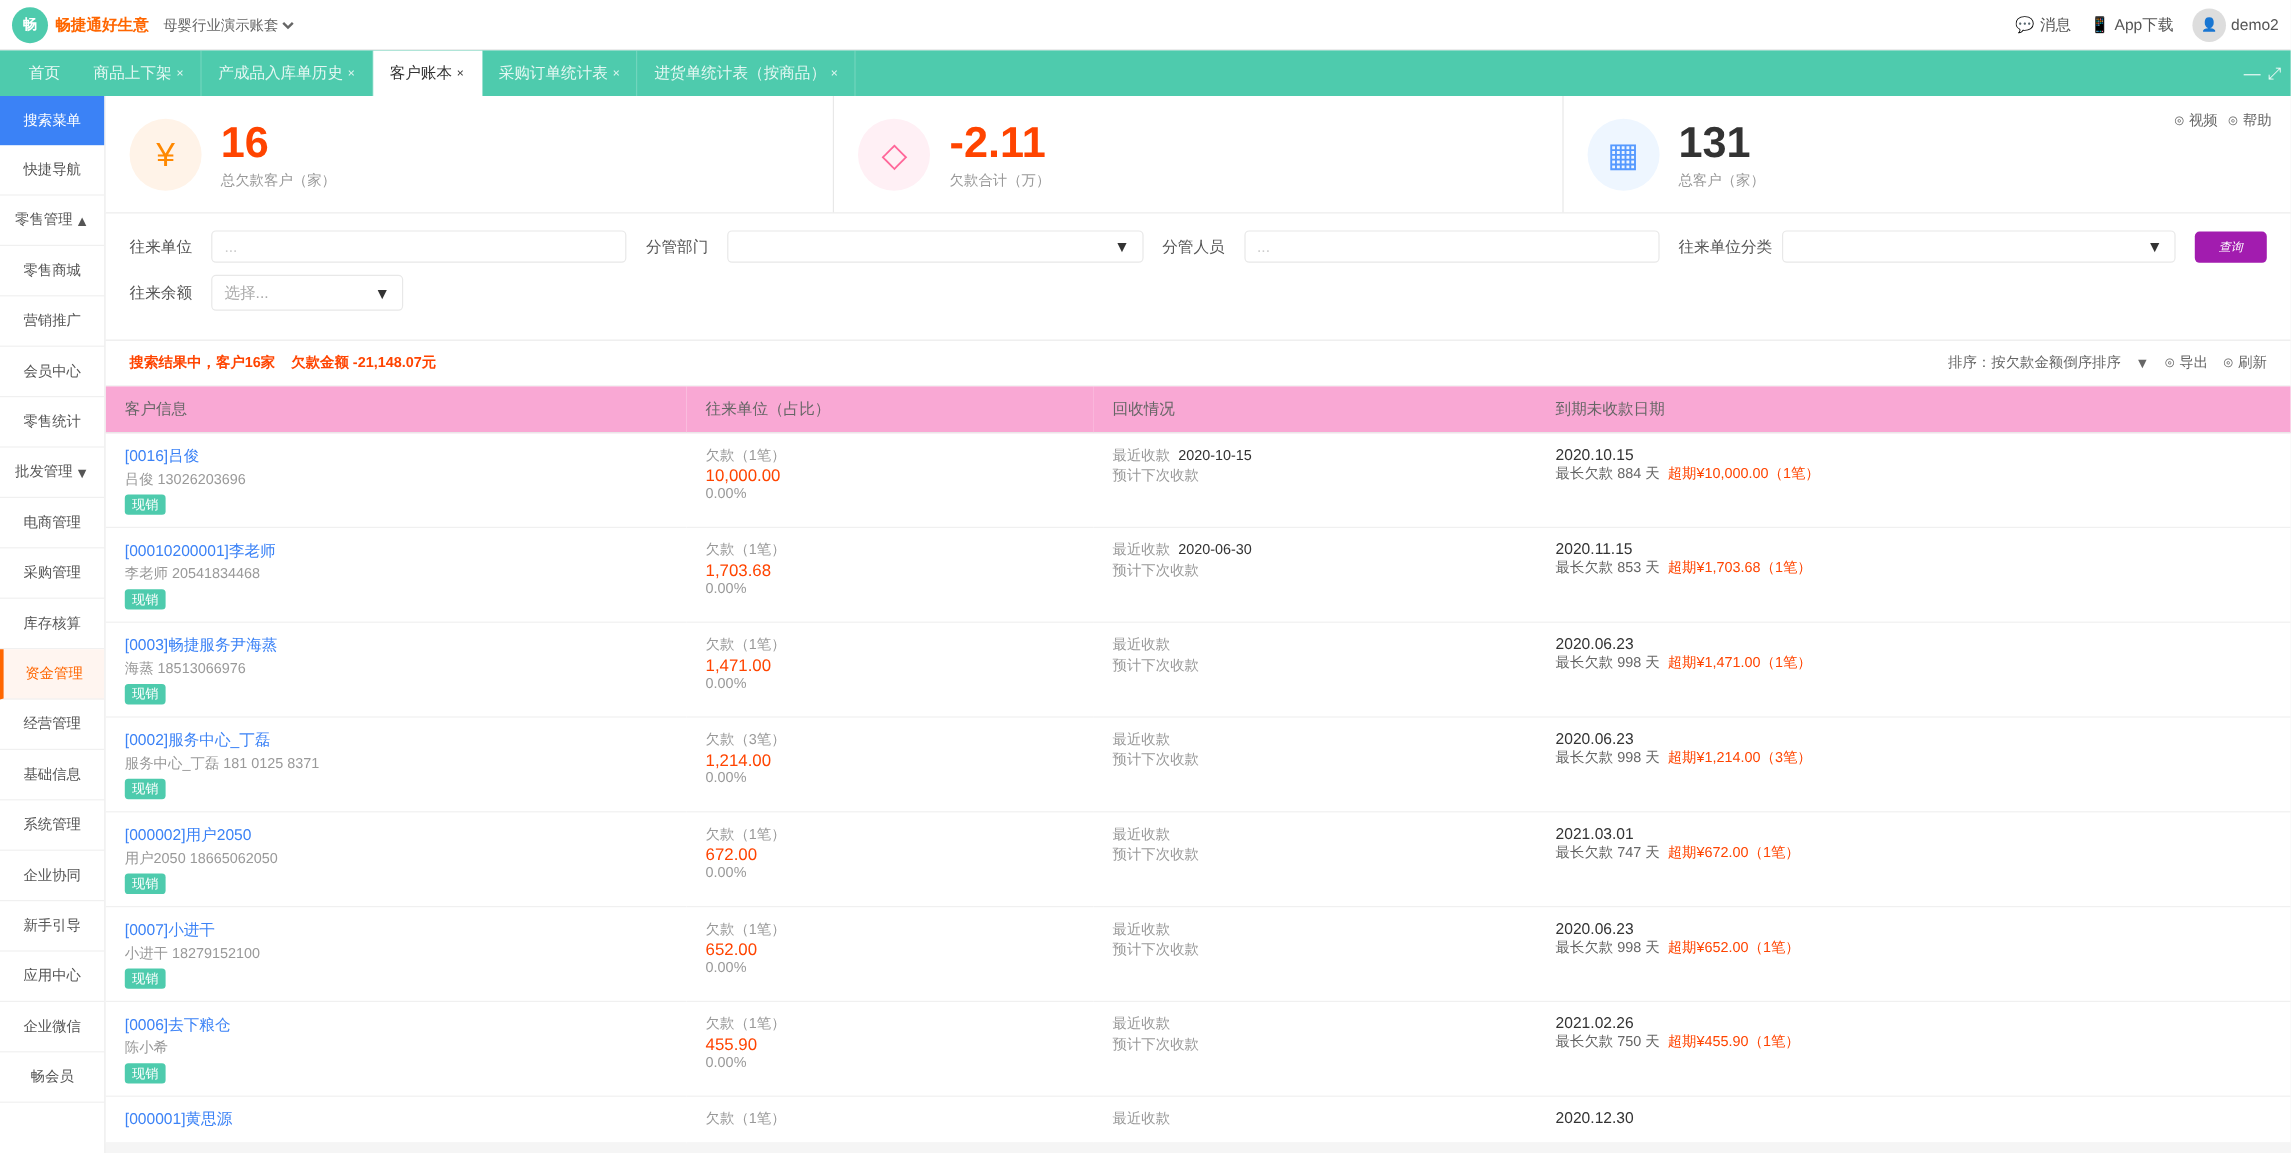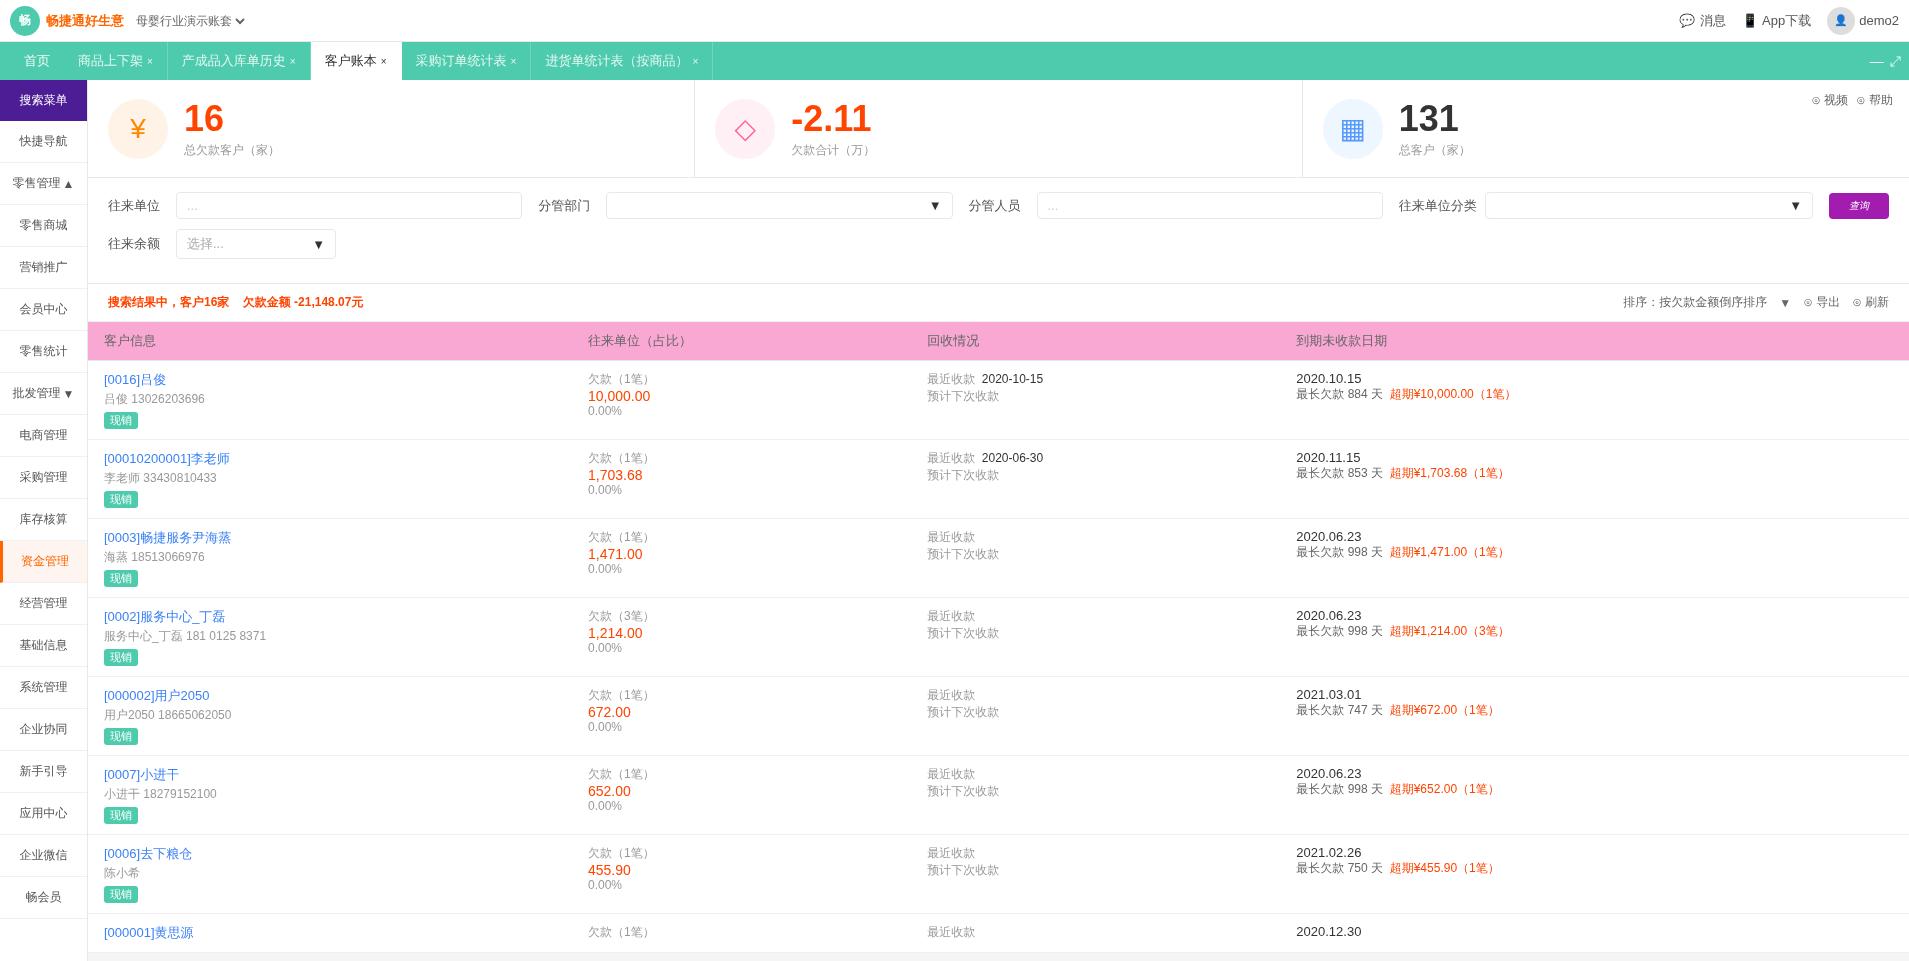--- a/index.html
+++ b/index.html
@@ -23,21 +23,21 @@
     .nav-tab-home { padding: 0 14px; color: rgba(255,255,255,0.9); font-size: 13px; cursor: pointer; }
     .nav-right { margin-left: auto; display: flex; align-items: center; padding-right: 8px; gap: 6px; }
     .nav-right span { color: rgba(255,255,255,0.9); cursor: pointer; font-size: 14px; }
 
     
     .layout { display: flex; height: calc(100vh - 80px); }
     .sidebar { width: 88px; background: #fff; border-right: 1px solid #e8e8e8; flex-shrink: 0; overflow-y: auto; }
     .sidebar-item { padding: 12px 4px; text-align: center; cursor: pointer; font-size: 12px; color: #555; border-bottom: 1px solid #f0f0f0; }
     .sidebar-item.active { color: #ff6600; background: #fff5f0; }
     .sidebar-item.has-arrow { display: flex; align-items: center; justify-content: center; gap: 2px; }
-    .search-menu { background: #4c1d95; color: white; padding: 12px 4px; text-align: center; cursor: pointer; font-size: 12px; }
+    .search-menu { background: #3b82f6; color: white; padding: 12px 4px; text-align: center; cursor: pointer; font-size: 12px; }
 
     
     .main-content { flex: 1; overflow-y: auto; background: #f5f5f5; }
 
     
     .stats-row { display: flex; background: #fff; border-bottom: 1px solid #e8e8e8; }
     .stat-card { flex: 1; display: flex; align-items: center; padding: 18px 20px; gap: 16px; border-right: 1px solid #e8e8e8; position: relative; }
     .stat-icon { width: 60px; height: 60px; border-radius: 50%; display: flex; align-items: center; justify-content: center; font-size: 28px; flex-shrink: 0; }
     .stat-icon.orange { background: #fff3e8; color: #ff8800; }
     .stat-icon.pink { background: #fff0f5; color: #ff6699; }
@@ -280,21 +280,21 @@
         <div class="collect-info">预计下次收款</div>
       </td>
       <td>
         <div>2020.10.15</div>
         <div class="overdue-days">最长欠款 884 天 &nbsp;<span class="overdue-red">超期¥10,000.00（1笔）</span></div>
       </td>
     </tr>
             <tr>
       <td>
         <div class="customer-name">[00010200001]李老师</div>
-        <div class="customer-info">李老师 33430810433</div>
+        <div class="customer-info">李老师 20541834468</div>
         <span class="status-badge">现销</span>
       </td>
       <td>
         <div class="amount-note">欠款（1笔）</div>
         <div class="amount-red">1,703.68</div>
         <div class="amount-note">0.00%</div>
       </td>
       <td>
         <div class="collect-info">最近收款 &nbsp;<span class="collect-date">2020-06-30</span></div>
         <div class="collect-info">预计下次收款</div>

